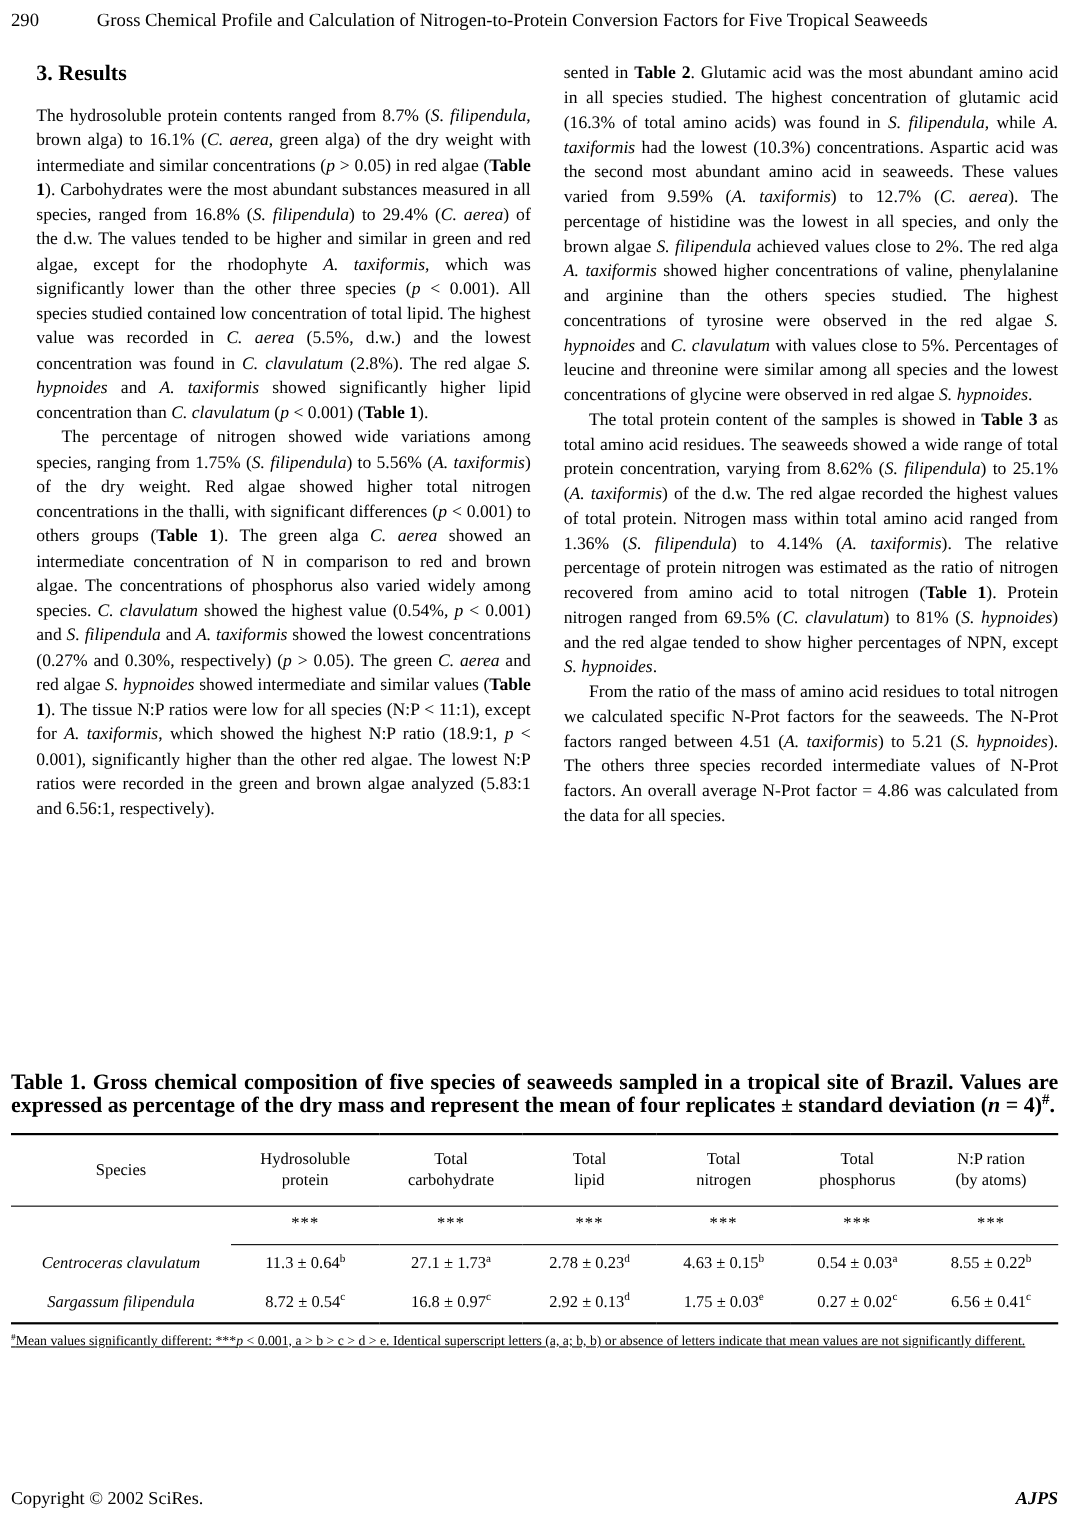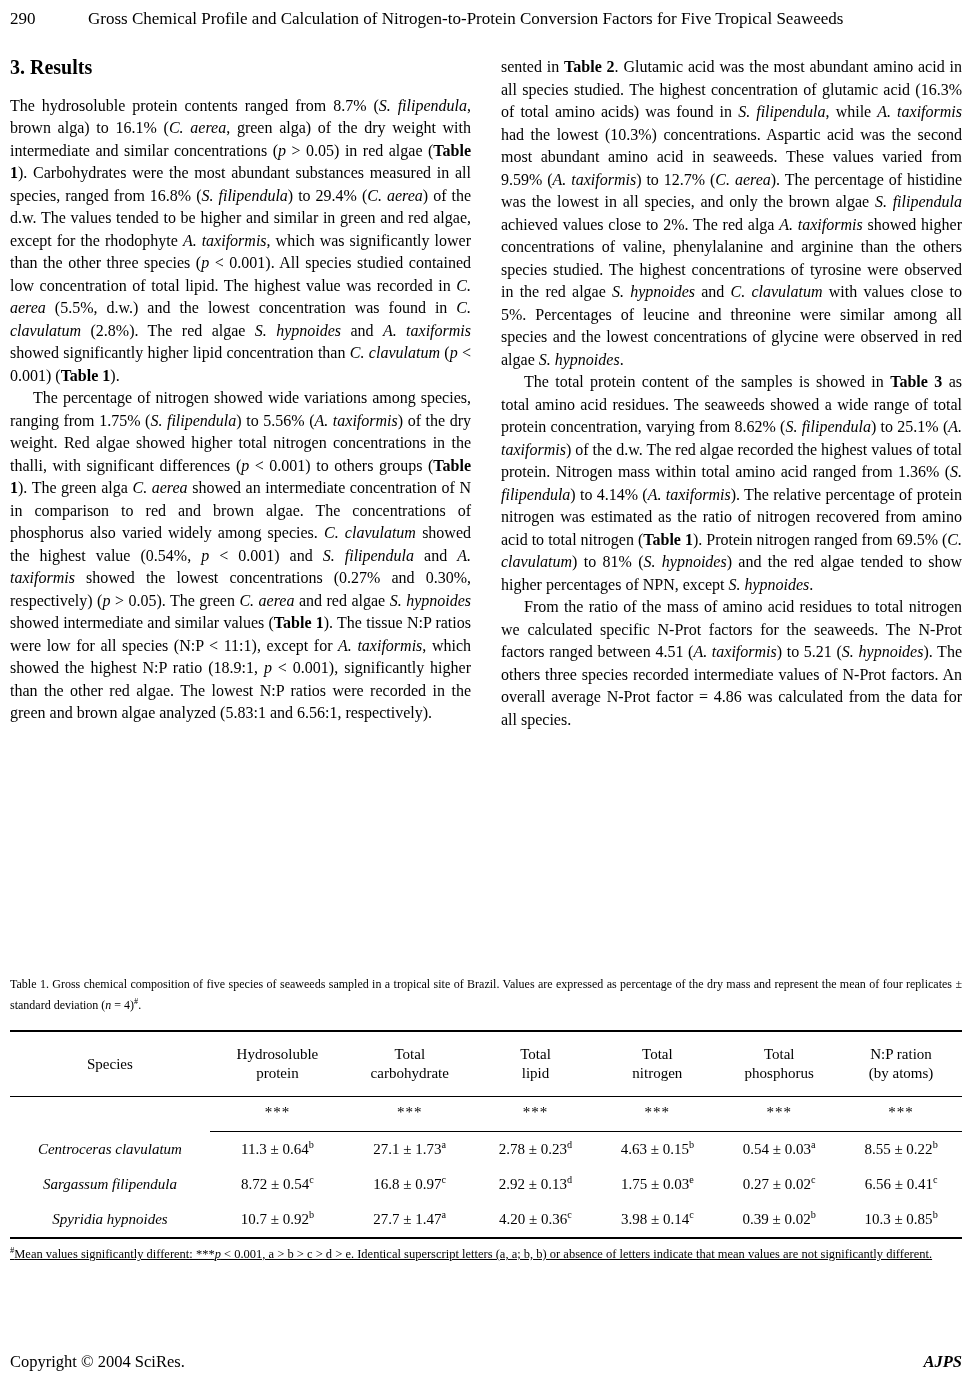--- a/index.html
+++ b/index.html
@@ -13,29 +13,29 @@
   .page {
     width: 972px; height: 1386px;
     padding: 8px 10px 14px 10px;
     display: flex; flex-direction: column;
   }
   
   .running-head { display: flex; align-items: baseline; font-size: 17px; line-height: 22px; }
   .page-num { width: 78px; flex: 0 0 78px; }
   .running-title { flex: 1; }
   
-  .cols { display: flex; gap: 30px; margin-top: 26px; height: 910px; overflow: hidden; }
+  .cols { display: flex; gap: 30px; margin-top: 26px; height: 910px; overflow: hidden; margin-left: 23px; }
   .col { flex: 1 1 0; font-size: 16px; line-height: 22.5px; text-align: justify; }
   .results-heading { font-size: 20px; font-weight: bold; margin: 0 0 16px 0; }
   .para { margin: 0; }
   .para.indent { text-indent: 23px; }
   sup { font-size: 68%; vertical-align: super; line-height: 0; }
   
   .tbl-caption {
-    font-weight: normal; font-size: 12px; line-height: 21px;
+    font-weight: bold; font-size: 20px; line-height: 21px;
     margin-top: 8px; text-align: justify;
   }
   
   table.t1 {
     width: 100%; border-collapse: collapse; margin-top: 14px;
     font-size: 15px; line-height: 19px;
     border-top: 2.5px solid #000; border-bottom: 2.5px solid #000;
   }
   table.t1 th:first-child, table.t1 td:first-child { width: 21%; text-align: center; }
   table.t1 thead th {
@@ -120,32 +120,23 @@
         </tr>
         <tr>
           <td class="species">Sargassum filipendula</td>
           <td>8.72 ± 0.54<sup>c</sup></td>
           <td>16.8 ± 0.97<sup>c</sup></td>
           <td>2.92 ± 0.13<sup>d</sup></td>
           <td>1.75 ± 0.03<sup>e</sup></td>
           <td>0.27 ± 0.02<sup>c</sup></td>
           <td>6.56 ± 0.41<sup>c</sup></td>
         </tr>
-        <tr>
-          <td class="species">Spyridia hypnoides</td>
-          <td>10.7 ± 0.92<sup>b</sup></td>
-          <td>27.7 ± 1.47<sup>a</sup></td>
-          <td>4.20 ± 0.36<sup>c</sup></td>
-          <td>3.98 ± 0.14<sup>c</sup></td>
-          <td>0.39 ± 0.02<sup>b</sup></td>
-          <td>10.3 ± 0.85<sup>b</sup></td>
-        </tr>
       </tbody>
   </table>
 
   <div class="tbl-footnote"><sup>#</sup>Mean values significantly different: ***<i>p</i> &lt; 0.001, a &gt; b &gt; c &gt; d &gt; e. Identical superscript letters (a, a; b, b) or absence of letters indicate that mean values are not significantly different.</div>
 
   <div class="footer">
-    <span>Copyright © 2004 SciRes.</span>
+    <span>Copyright © 2002 SciRes.</span>
     <span class="journal">AJPS</span>
   </div>
 
 </div>
 
 </body></html>

